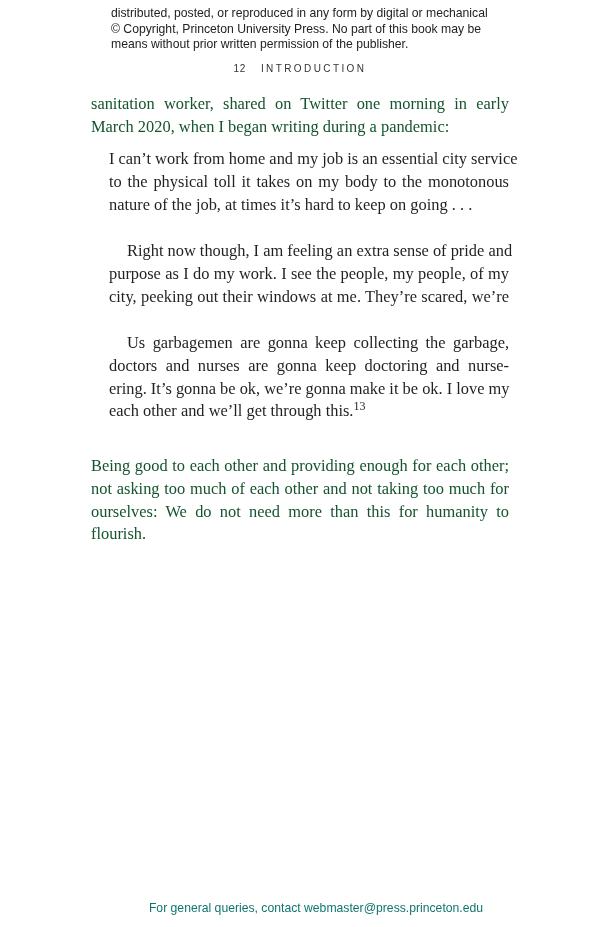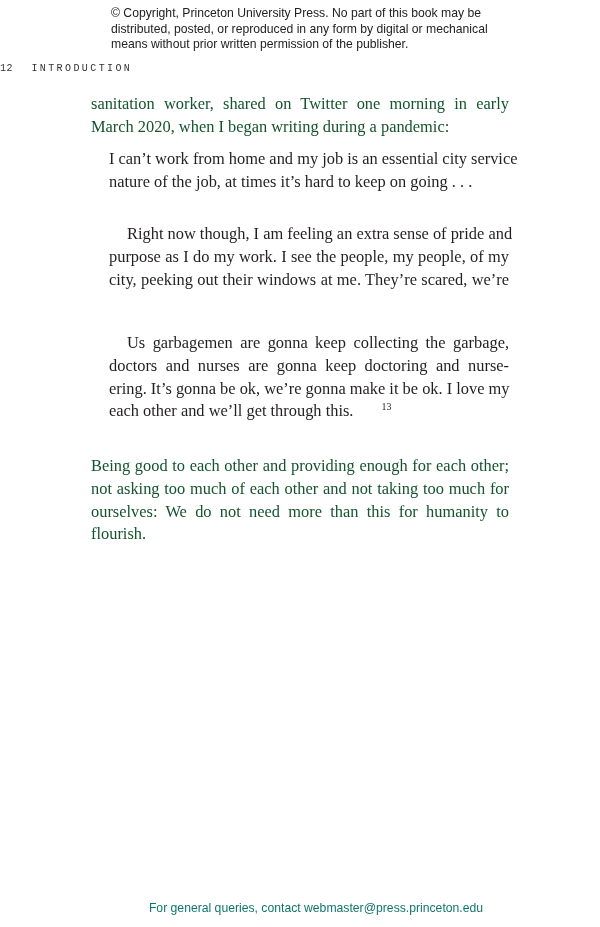--- a/index.html
+++ b/index.html
@@ -22,21 +22,22 @@
       font-family: "Liberation Sans", sans-serif;
       font-size: 12.2px;
       line-height: 15.5px;
       color: #222;
     }
     .running-head {
       position: absolute;
       top: 63px;
       left: 0;
       width: 600px;
-      font-family: Liberation Mono, monospace;
+      text-align: center;
+      font-family: Liberation Sans, sans-serif;
       font-size: 10px;
       letter-spacing: 2.4px;
       color: #333;
     }
     .running-head .page-num {
       margin-right: 10px;
       letter-spacing: 0.5px;
     }
     .body-text {
       position: absolute;
@@ -61,62 +62,62 @@
     .quote {
       position: absolute;
       left: 109px;
       width: 400px;
       font-family: "Liberation Serif", serif;
       font-size: 16.4px;
       line-height: 22.8px;
       color: #231f20;
     }
     .q1 { top: 148px; }
-    .q2 { top: 223px; }
+    .q2 { top: 240px; }
     .q3 { top: 332px; }
     .p2 { top: 455px; }
     .indent { text-indent: 18px; }
     sup {
-      font-size: 10px;
+      font-size: 12px;
       vertical-align: super;
       line-height: 0;
-      margin-left: 28px;
     }
     .footer {
       position: absolute;
       top: 901px;
       left: 16px;
       width: 600px;
       text-align: center;
       font-family: "Liberation Sans", sans-serif;
       font-size: 12.2px;
       color: #0f766e;
     }
   </style>
 </head>
 <body>
 
 <div class="copyright">
+  <span class="line last">distributed, posted, or reproduced in any form by digital or mechanical</span>
   <span class="line last">© Copyright, Princeton University Press. No part of this book may be</span>
-  <span class="line last">distributed, posted, or reproduced in any form by digital or mechanical</span>
   <span class="line last">means without prior written permission of the publisher.</span>
 </div>
 
 <div class="running-head">
   <span class="page-num">12</span>
   <span>INTRODUCTION</span>
 </div>
 
 <div class="body-text p1">
   <span class="line">sanitation worker, shared on Twitter one morning in early</span>
   <span class="line last">March 2020, when I began writing during a pandemic:</span>
 </div>
 
 <div class="quote q1">
   <span class="line">I can’t work from home and my job is an essential city service</span>
+  <span class="line">to the physical toll it takes on my body to the monotonous</span>
   <span class="line last">nature of the job, at times it’s hard to keep on going . . .</span>
 </div>
 
 <div class="quote q2">
   <span class="line indent">Right now though, I am feeling an extra sense of pride and</span>
   <span class="line">purpose as I do my work. I see the people, my people, of my</span>
   <span class="line">city, peeking out their windows at me. They’re scared, we’re</span>
 </div>
 
 <div class="quote q3">

